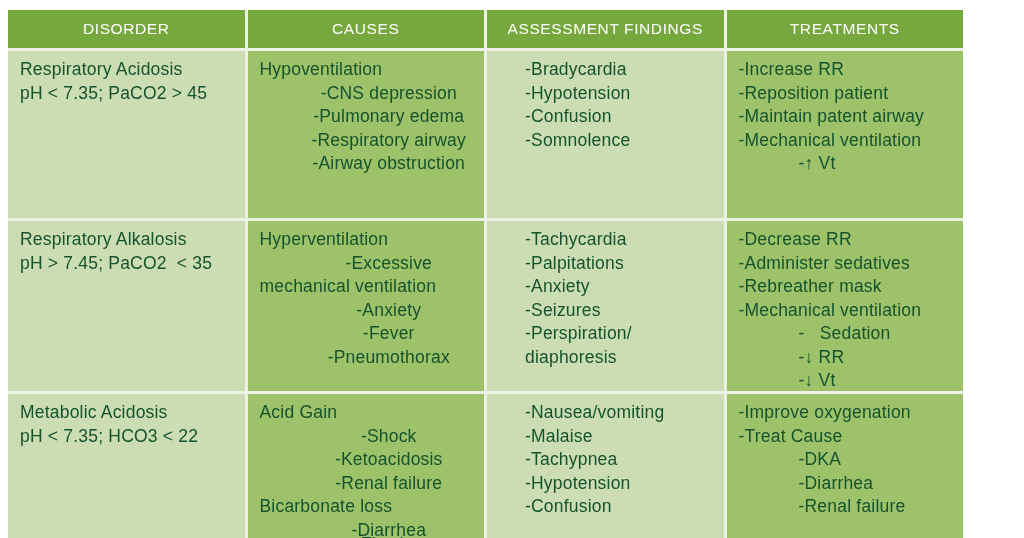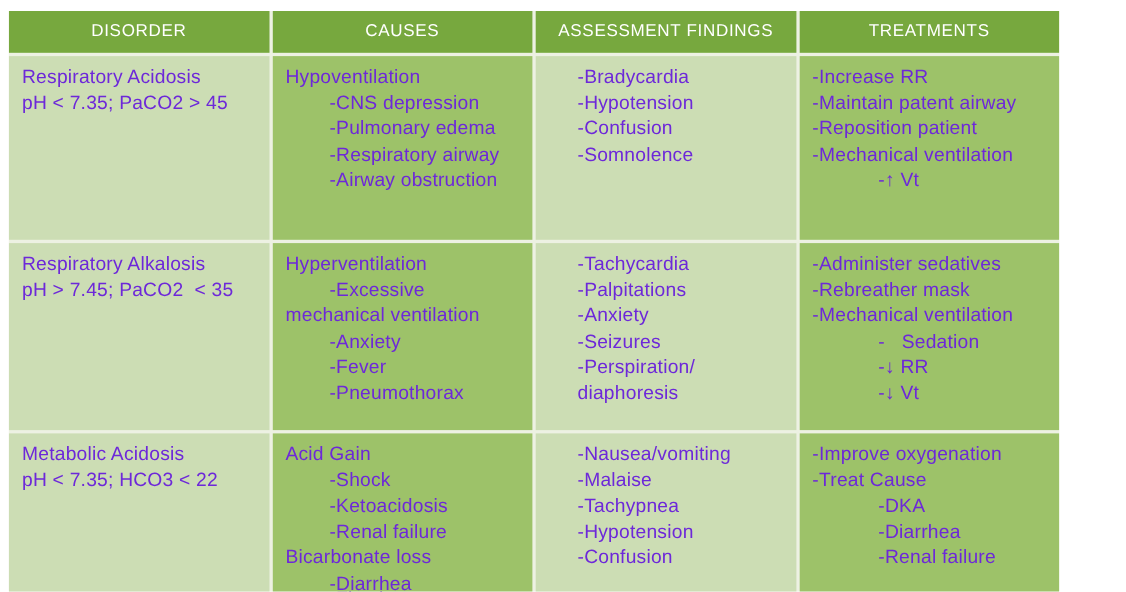--- a/index.html
+++ b/index.html
@@ -36,30 +36,30 @@
     font-size: 15.5px;
     letter-spacing: 0.6px;
     display: flex;
     align-items: center;
     justify-content: center;
     white-space: nowrap;
   }
   .cell {
     overflow: hidden;
     padding: 7px 6px 0 12px;
-    color: #6d28d9;
+    color: #14532d;
     font-size: 17.5px;
     line-height: 23.5px;
     letter-spacing: 0.2px;
   }
   .cell.light  { background: #ccddb4; }
   .cell.medium { background: #9dc269; }
   .line { white-space: pre-wrap; }
   .line.ind1 { padding-left: 26px; }
-  .line.ind2 { padding-left: 40px; }
+  .line.ind2 { padding-left: 40px; text-align: center; }
   .line.ind3 { padding-left: 60px; }
   .line.partial { margin-top: -9px; }
 </style>
 </head>
 <body>
 
 <div class="page">
   <div class="table">
       <div class="hcell">DISORDER</div>
       <div class="hcell">CAUSES</div>
@@ -77,22 +77,22 @@
         <div class="line ind2">-Airway obstruction</div>
       </div>
       <div class="cell light">
         <div class="line ind1">-Bradycardia</div>
         <div class="line ind1">-Hypotension</div>
         <div class="line ind1">-Confusion</div>
         <div class="line ind1">-Somnolence</div>
       </div>
       <div class="cell medium">
         <div class="line">-Increase RR</div>
+        <div class="line">-Reposition patient</div>
         <div class="line">-Maintain patent airway</div>
-        <div class="line">-Reposition patient</div>
         <div class="line">-Mechanical ventilation</div>
         <div class="line ind3">-↑ Vt</div>
       </div>
       <div class="cell light">
         <div class="line">Respiratory Alkalosis</div>
         <div class="line">pH &gt; 7.45; PaCO2  &lt; 35</div>
       </div>
       <div class="cell medium">
         <div class="line">Hyperventilation</div>
         <div class="line ind2">-Excessive</div>
@@ -103,20 +103,21 @@
       </div>
       <div class="cell light">
         <div class="line ind1">-Tachycardia</div>
         <div class="line ind1">-Palpitations</div>
         <div class="line ind1">-Anxiety</div>
         <div class="line ind1">-Seizures</div>
         <div class="line ind1">-Perspiration/</div>
         <div class="line ind1">diaphoresis</div>
       </div>
       <div class="cell medium">
+        <div class="line">-Decrease RR</div>
         <div class="line">-Administer sedatives</div>
         <div class="line">-Rebreather mask</div>
         <div class="line">-Mechanical ventilation</div>
         <div class="line ind3">-   Sedation</div>
         <div class="line ind3">-↓ RR</div>
         <div class="line ind3">-↓ Vt</div>
       </div>
       <div class="cell light">
         <div class="line">Metabolic Acidosis</div>
         <div class="line">pH &lt; 7.35; HCO3 &lt; 22</div>

